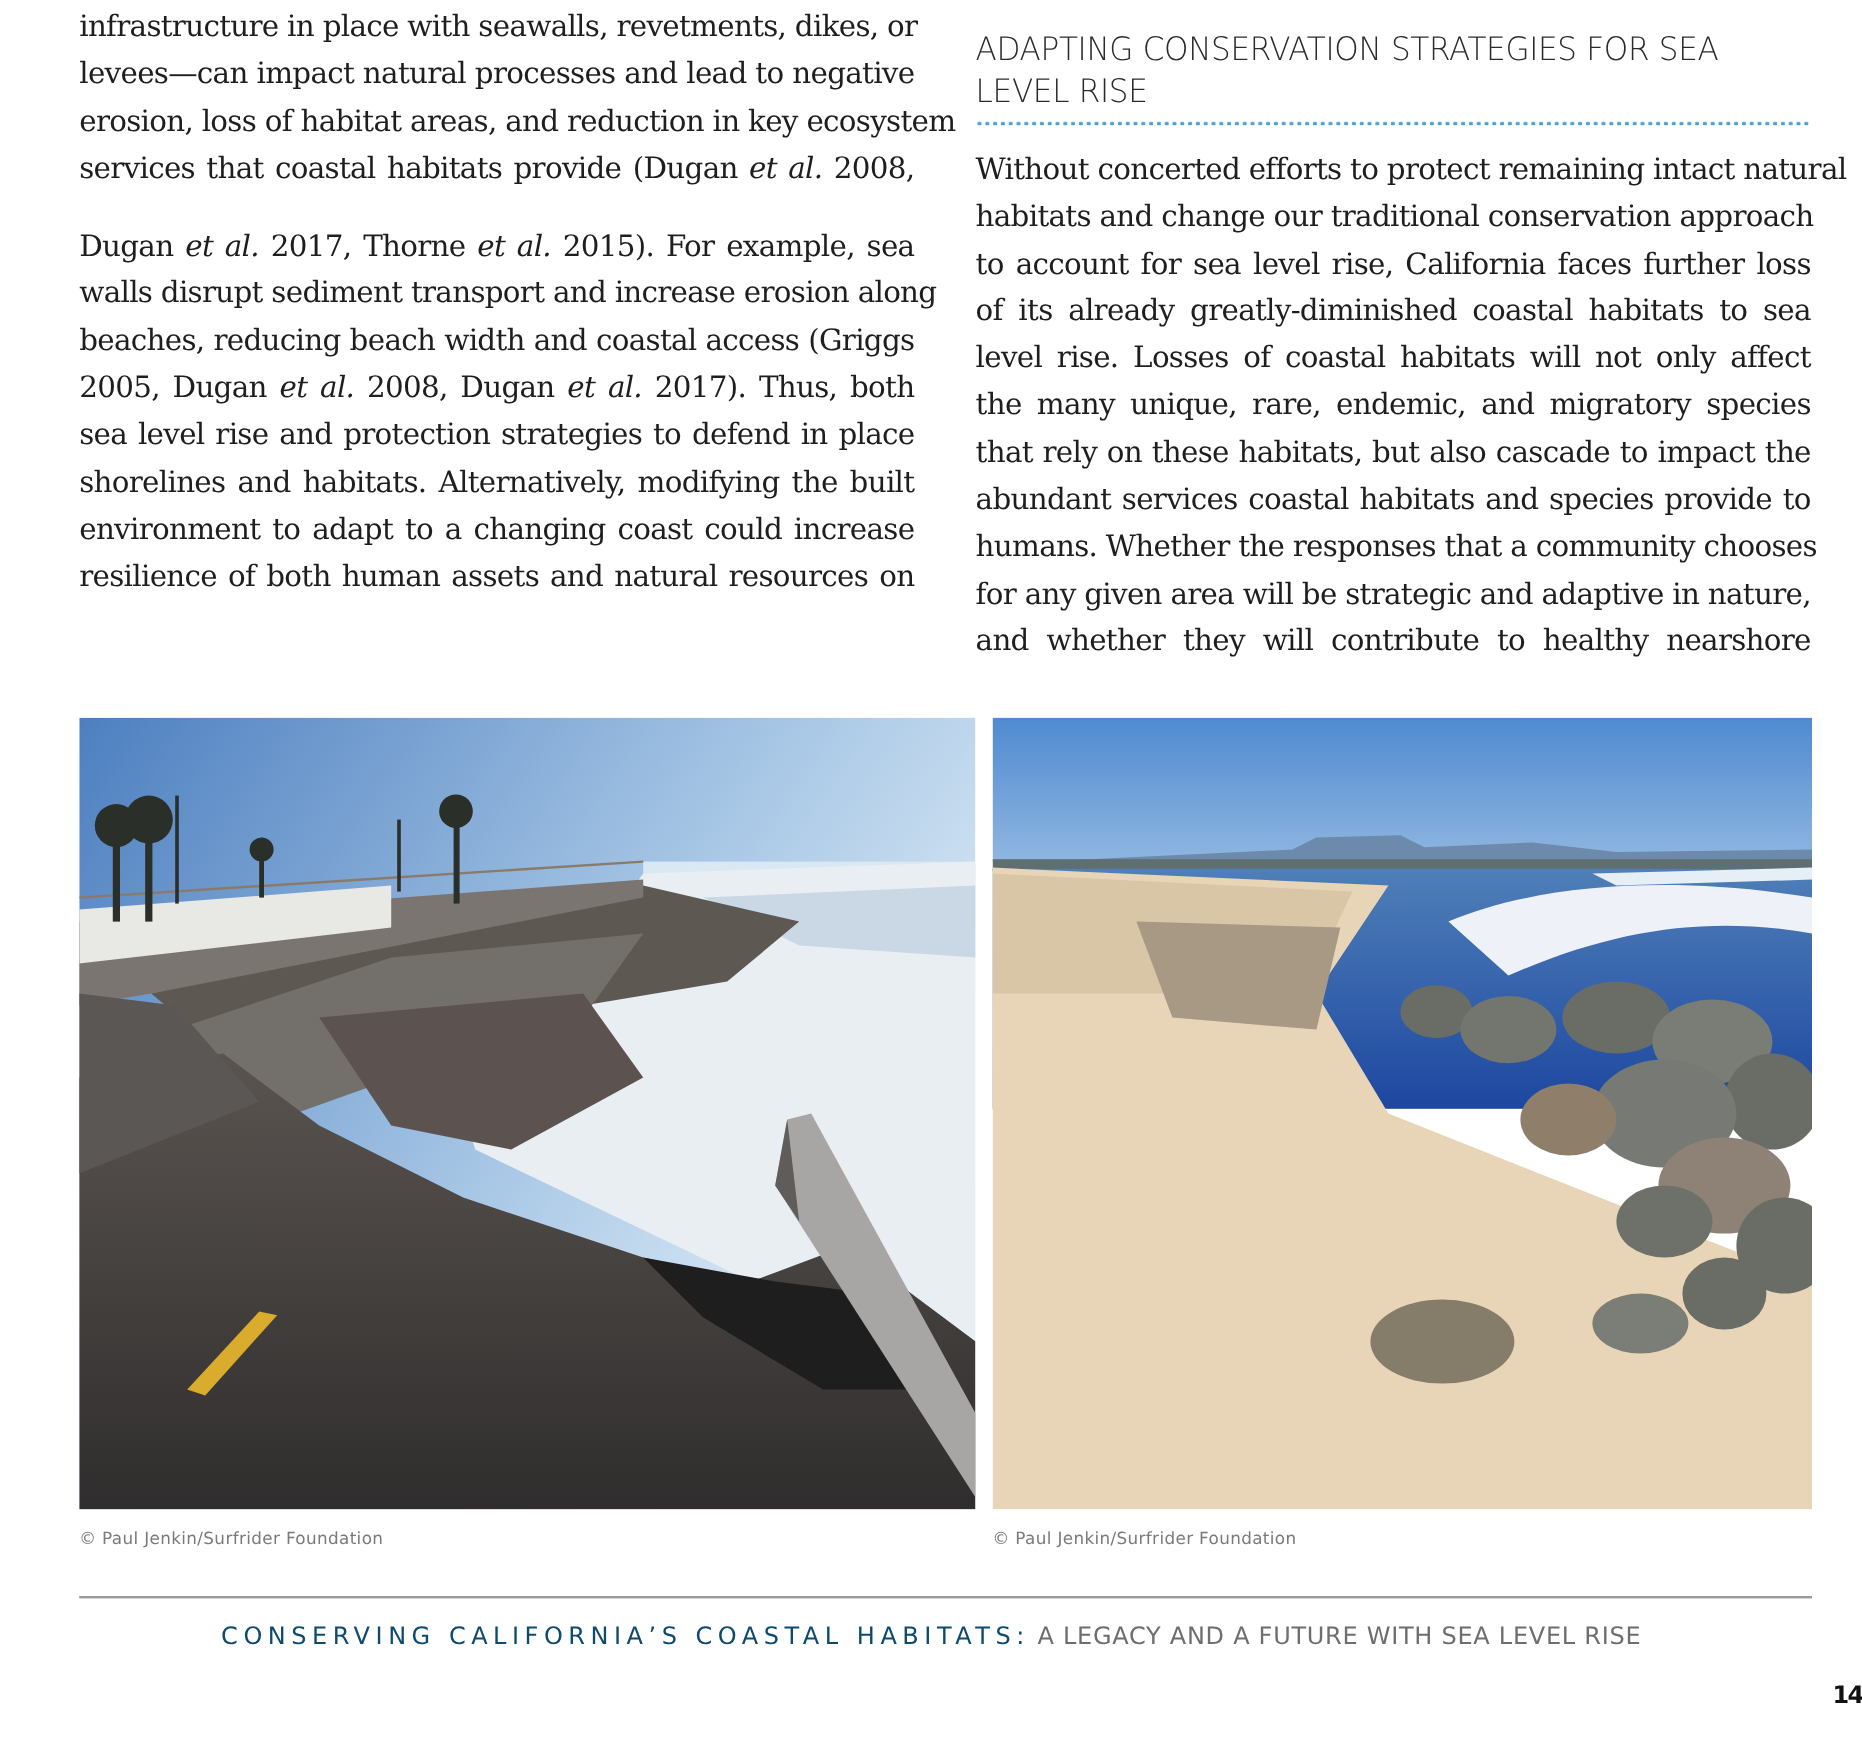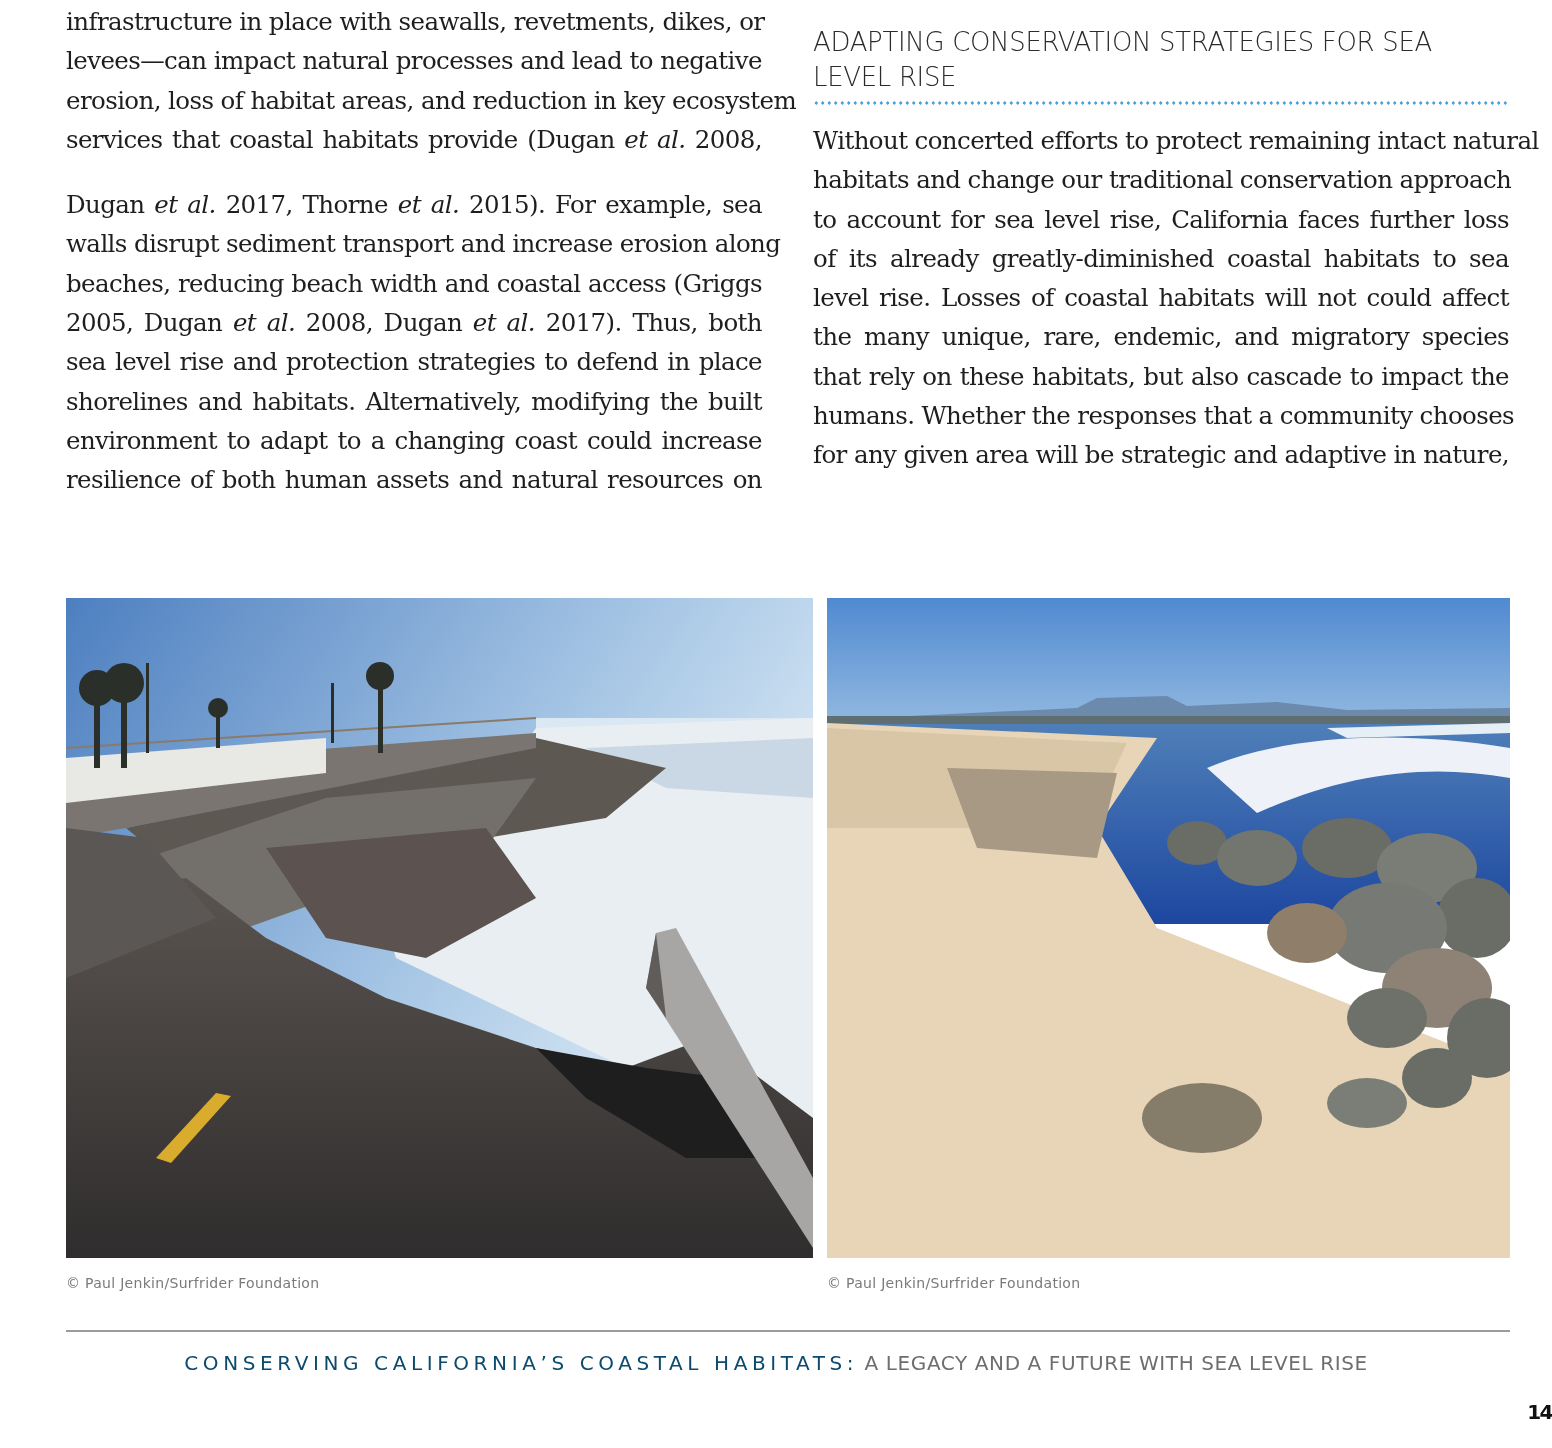--- a/index.html
+++ b/index.html
@@ -71,25 +71,27 @@
   </div>
 
 <div class="heading">ADAPTING CONSERVATION STRATEGIES FOR SEA LEVEL RISE</div>
 <div class="heading-rule" style="background-image: radial-gradient(circle, rgb(74, 163, 216) 1.5px, transparent 1.7px);"></div>
 
 <div id="col-right" class="col">
     <div style="text-align: justify; text-align-last: justify; white-space: nowrap; height: 39.3px;"><span>Without concerted efforts to protect remaining intact natural</span></div>
     <div style="text-align: justify; text-align-last: justify; white-space: nowrap; height: 39.3px;"><span>habitats and change our traditional conservation approach</span></div>
     <div style="text-align: justify; text-align-last: justify; white-space: nowrap; height: 39.3px;"><span>to account for sea level rise, California faces further loss</span></div>
     <div style="text-align: justify; text-align-last: justify; white-space: nowrap; height: 39.3px;"><span>of its already greatly-diminished coastal habitats to sea</span></div>
-    <div style="text-align: justify; text-align-last: justify; white-space: nowrap; height: 39.3px;"><span>level rise. Losses of coastal habitats will not could affect</span></div>
+    <div style="text-align: justify; text-align-last: justify; white-space: nowrap; height: 39.3px;"><span>level rise. Losses of coastal habitats will not only affect</span></div>
     <div style="text-align: justify; text-align-last: justify; white-space: nowrap; height: 39.3px;"><span>the many unique, rare, endemic, and migratory species</span></div>
     <div style="text-align: justify; text-align-last: justify; white-space: nowrap; height: 39.3px;"><span>that rely on these habitats, but also cascade to impact the</span></div>
+    <div style="text-align: justify; text-align-last: justify; white-space: nowrap; height: 39.3px;"><span>abundant services coastal habitats and species provide to</span></div>
     <div style="text-align: justify; text-align-last: justify; white-space: nowrap; height: 39.3px;"><span>humans. Whether the responses that a community chooses</span></div>
     <div style="text-align: justify; text-align-last: justify; white-space: nowrap; height: 39.3px;"><span>for any given area will be strategic and adaptive in nature,</span></div>
+    <div style="text-align: justify; text-align-last: justify; white-space: nowrap; height: 39.3px;"><span>and whether they will contribute to healthy nearshore</span></div>
   </div>
 
 <div id="photo-left" class="photo">
   <svg viewBox="0 0 747 660" preserveAspectRatio="none">
     <defs>
       <linearGradient id="sky1" x1="0" y1="0" x2="1" y2="0.6">
         <stop offset="0" stop-color="#4d7fc0"></stop>
         <stop offset="0.6" stop-color="#a9c8e6"></stop>
         <stop offset="1" stop-color="#e6f1f8"></stop>
       </linearGradient>

